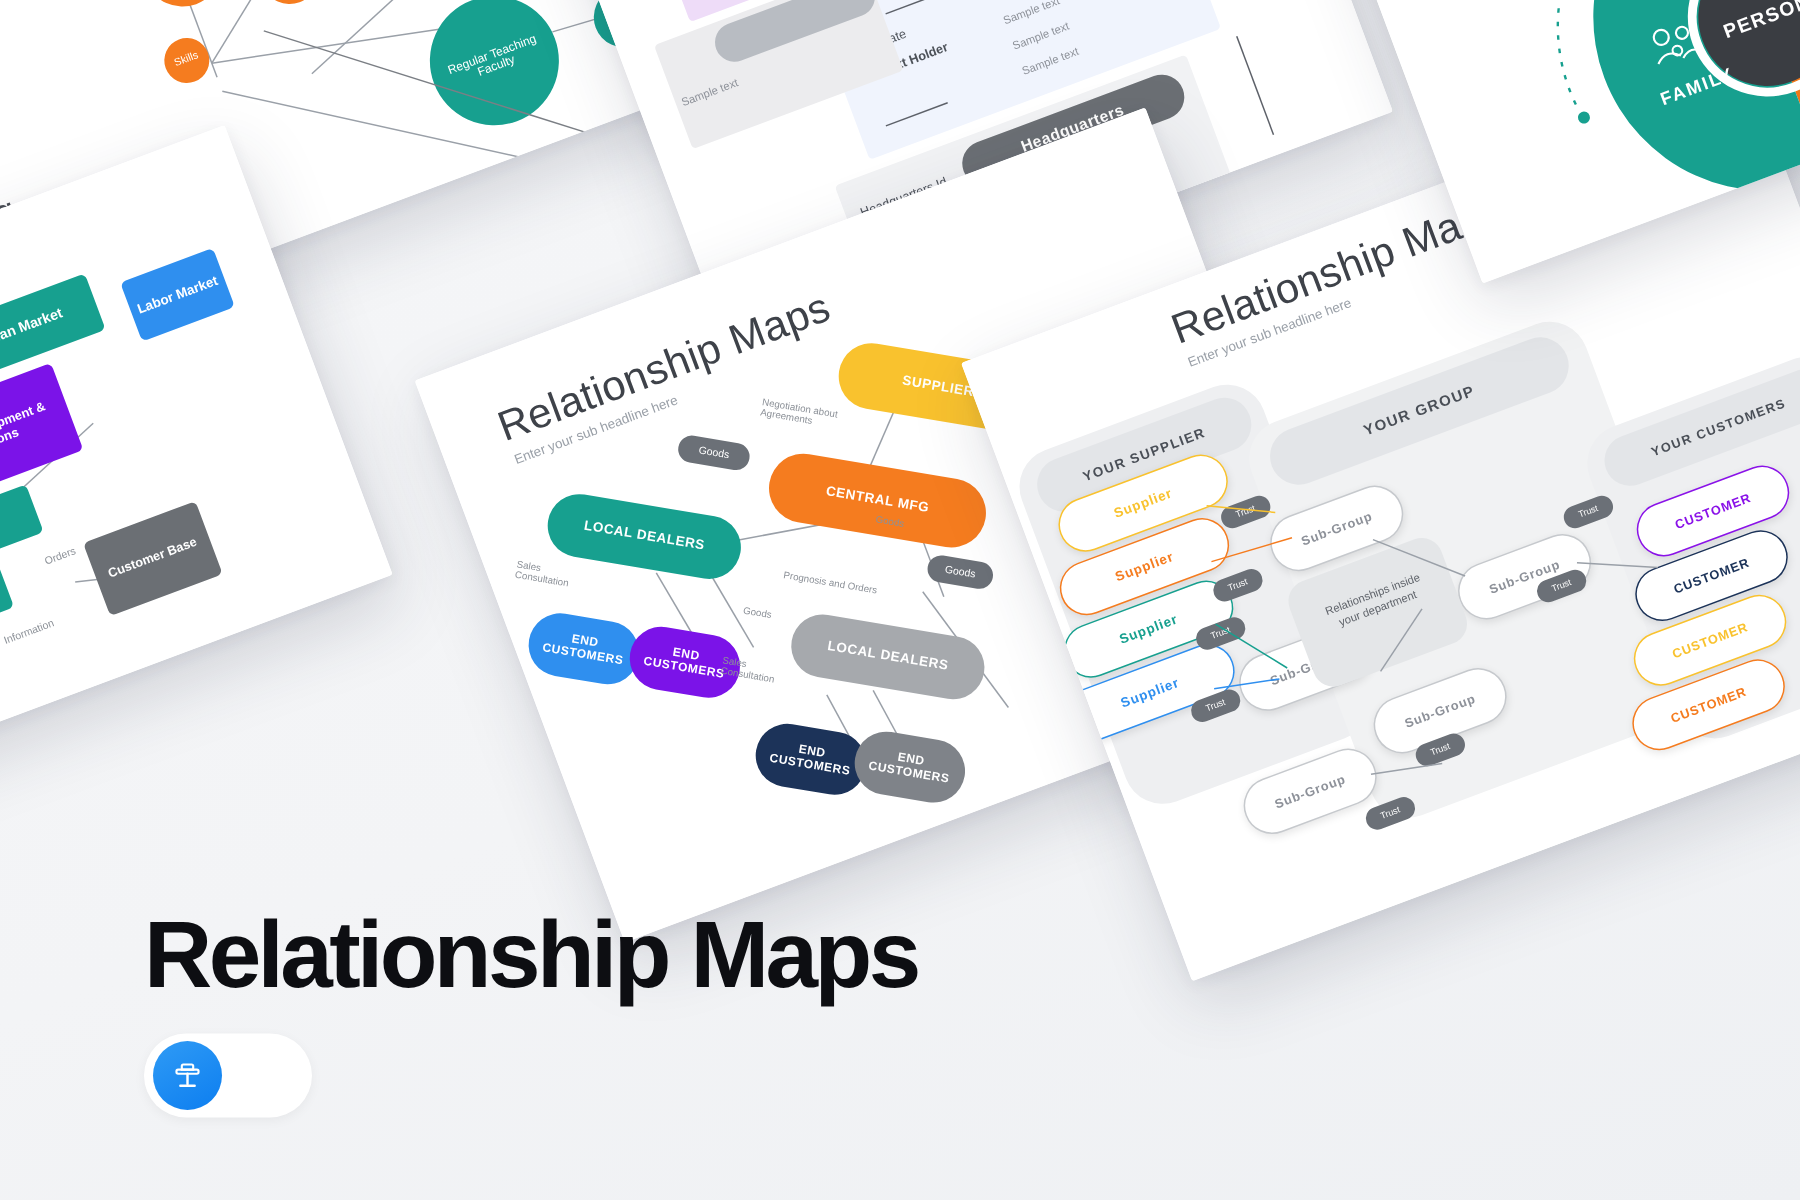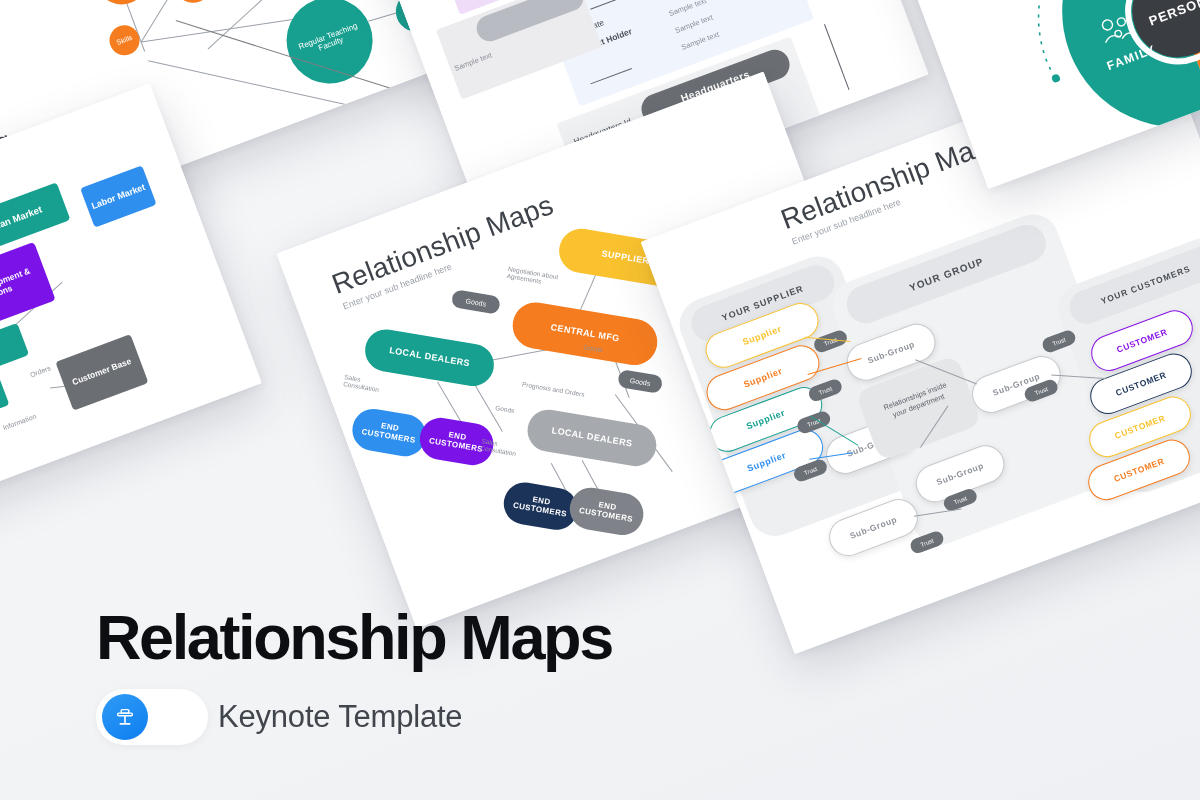--- a/index.html
+++ b/index.html
@@ -417,17 +417,16 @@
       <div id="badge">
         <div id="badge-circle">
           <svg viewBox="0 0 24 24" style="width:26px;height:26px;">
             <path d="M6.2 8.4 h11.6 a1 1 0 0 1 1 1 v0.5 a1 1 0 0 1 -1 1 h-11.6 a1 1 0 0 1 -1 -1 v-0.5 a1 1 0 0 1 1 -1 z" fill="none" stroke="#ffffff" stroke-width="1.3"></path>
             <path d="M9.4 5.2 h5.2 a0.9 0.9 0 0 1 0.9 0.9 v2.3 h-7 v-2.3 a0.9 0.9 0 0 1 0.9 -0.9 z" fill="none" stroke="#ffffff" stroke-width="1.3"></path>
             <line x1="12" y1="10.9" x2="12" y2="17.2" stroke="#ffffff" stroke-width="1.5" stroke-linecap="round"></line>
             <line x1="7.6" y1="18.3" x2="16.4" y2="18.3" stroke="#ffffff" stroke-width="1.5" stroke-linecap="round"></line>
           </svg>
         </div>
       </div>
-      <div id="sub-label">Keynote Template</div>
     </div>
   </div>
 
 </div>
 
 </body></html>

